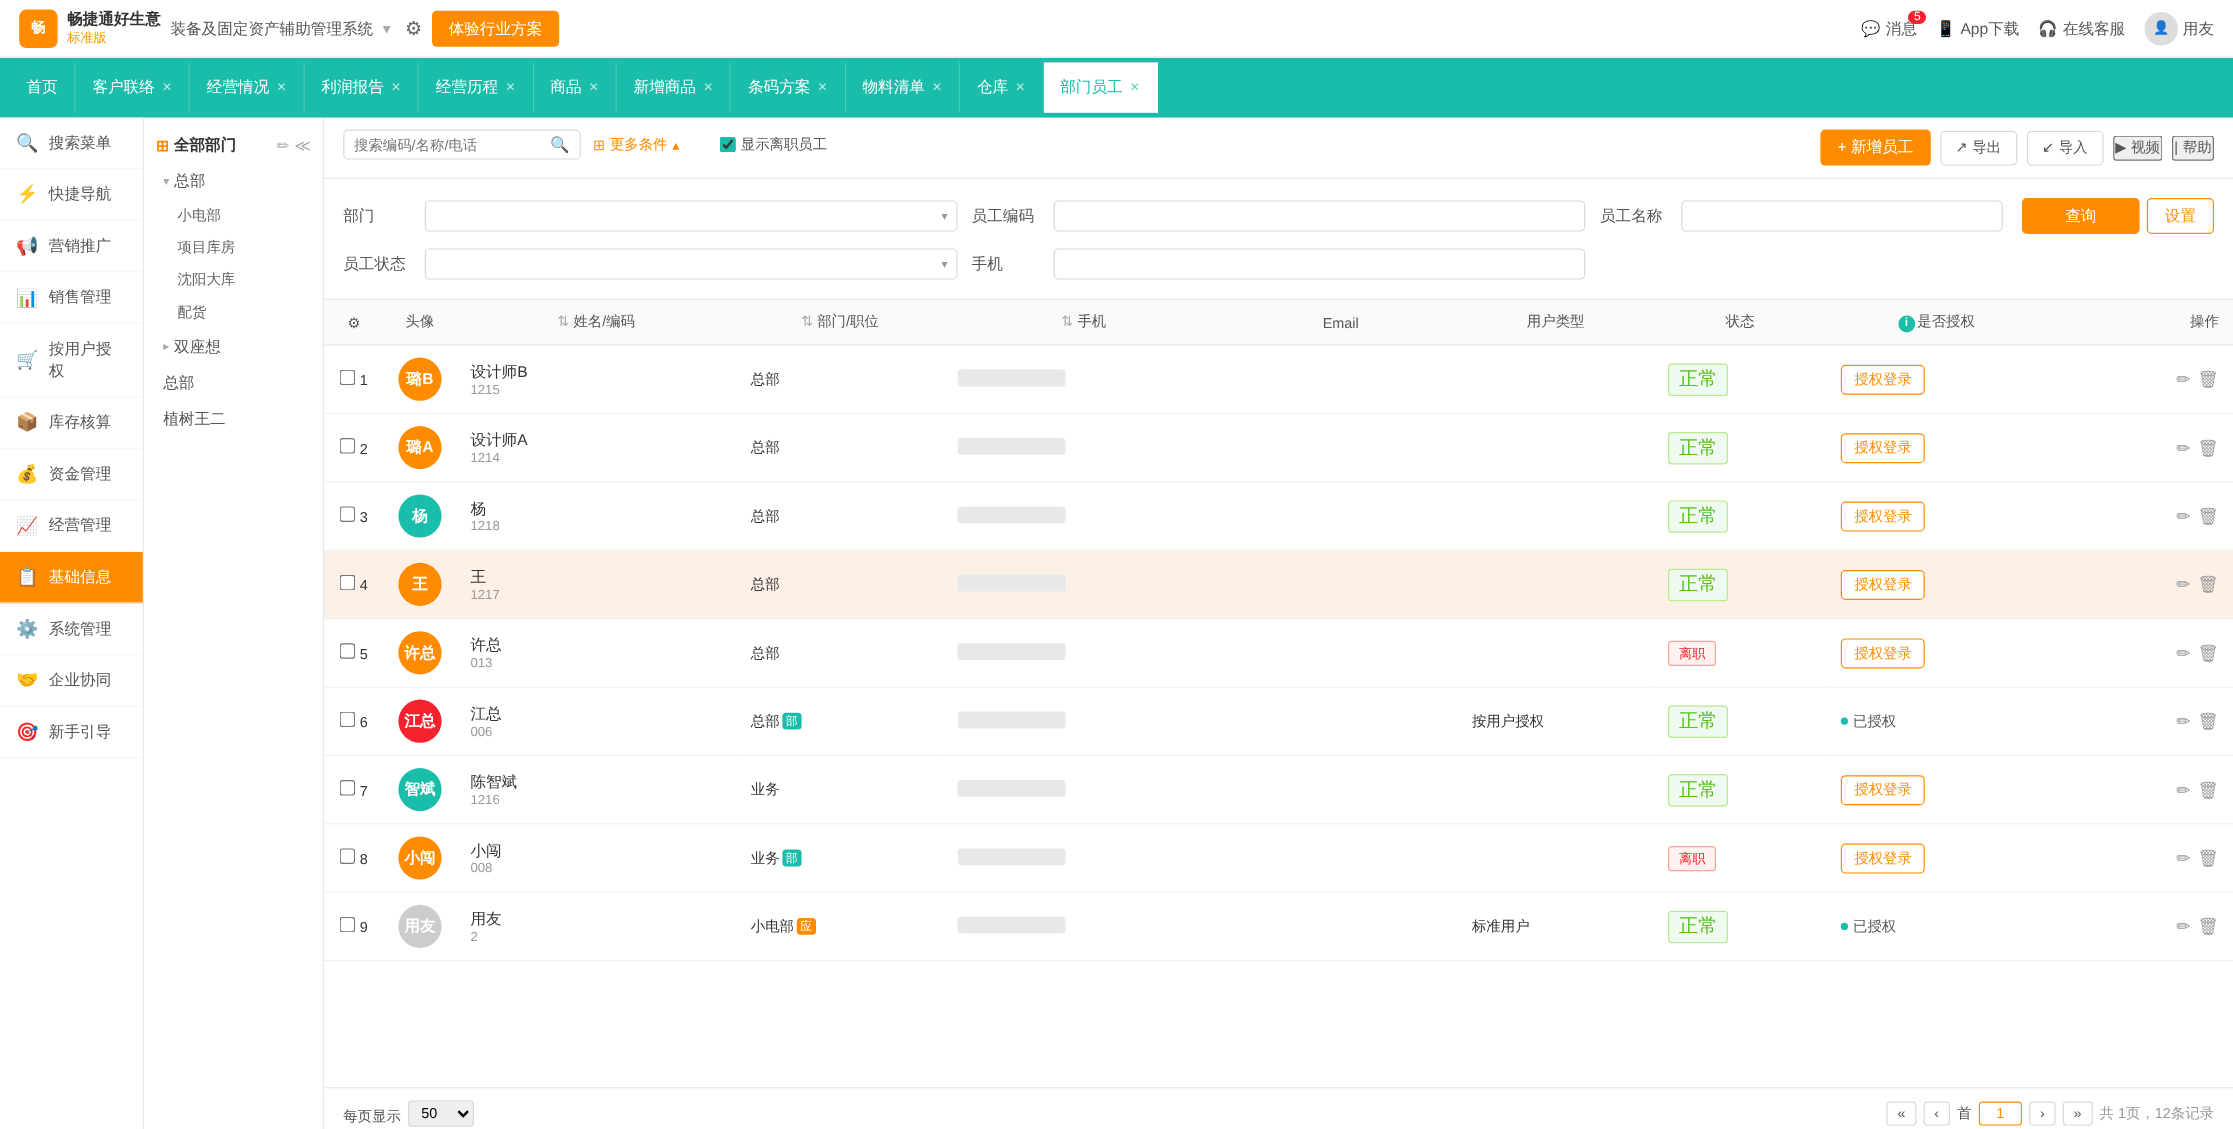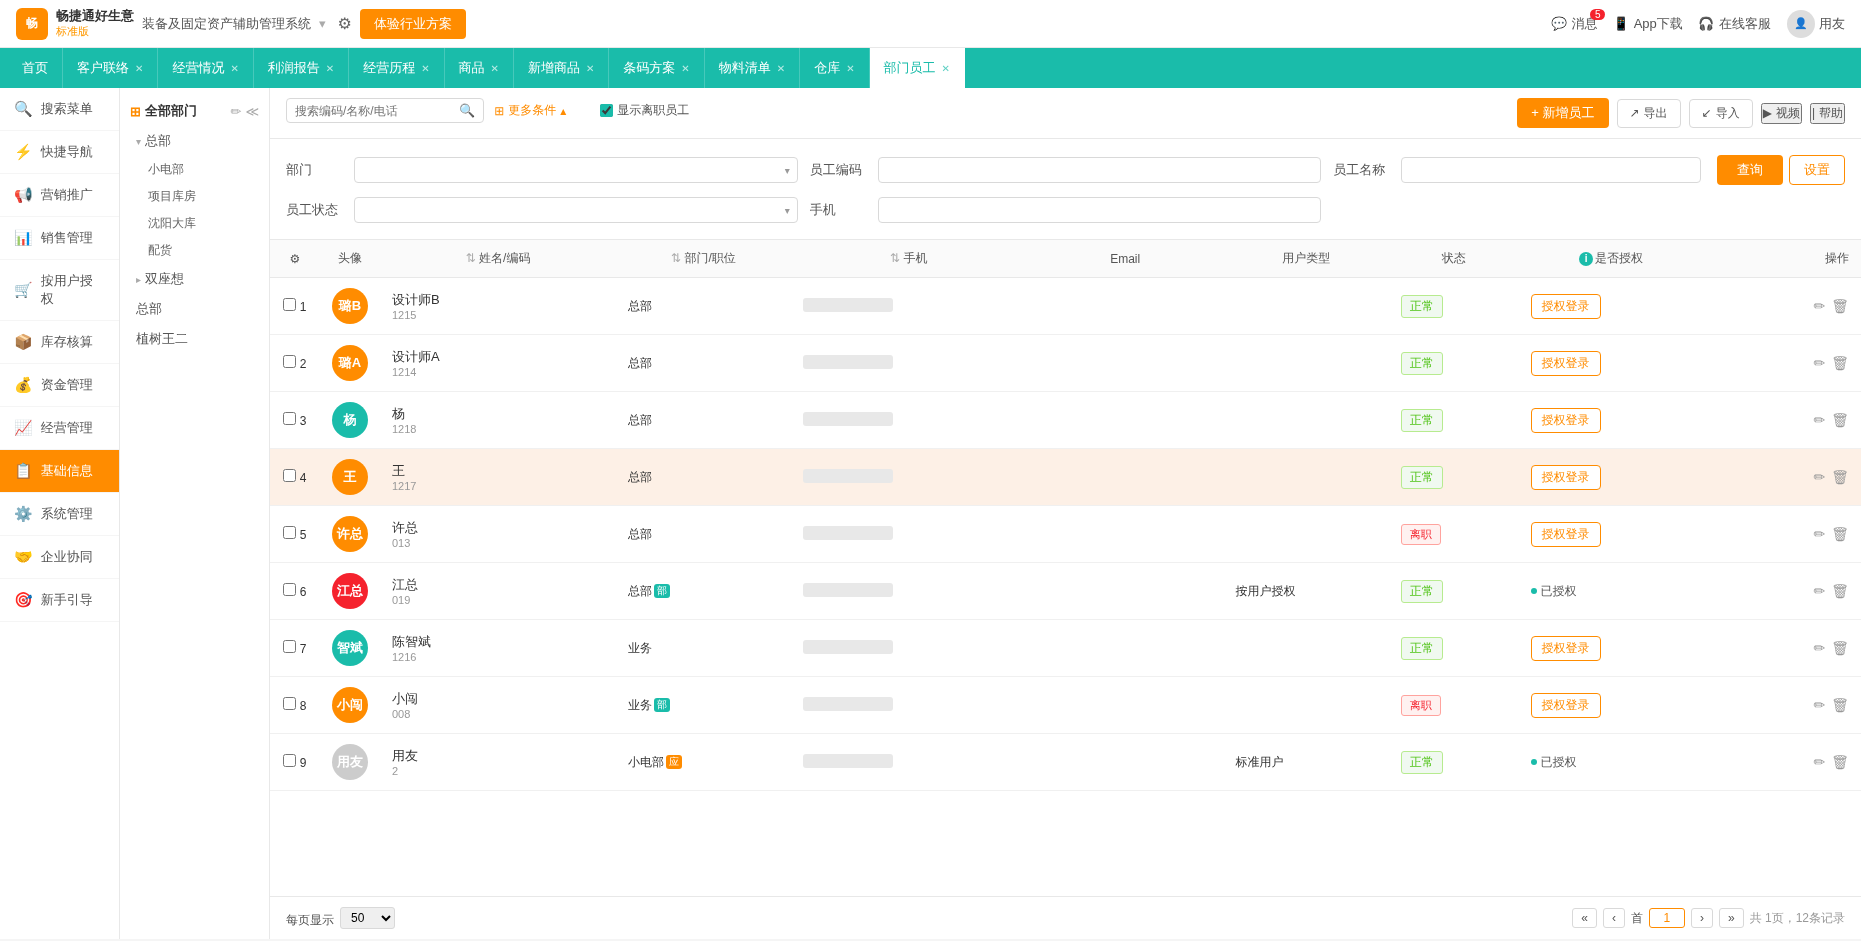--- a/index.html
+++ b/index.html
@@ -18,21 +18,21 @@
     .logo-sub { font-size: 11px; color: #f90; }
     .system-title { font-size: 13px; color: #555; font-family: Liberation Serif, serif; }
     .top-bar-actions { display: flex; align-items: center; gap: 16px; }
     .top-action { display: flex; align-items: center; gap: 4px; font-size: 13px; color: #555; cursor: pointer; position: relative; }
     .badge { background: #f5222d; color: #fff; font-size: 10px; border-radius: 8px; padding: 0 5px; position: absolute; top: -6px; right: -8px; }
     .btn-experience { background: #ff8c00; color: #fff; border: none; padding: 6px 14px; border-radius: 4px; font-size: 13px; cursor: pointer; }
     .user-avatar { width: 28px; height: 28px; background: #ddd; border-radius: 50%; display: flex; align-items: center; justify-content: center; font-size: 11px; color: #666; }
 
     
     .nav-tabs {
-      background: #1abcaa; display: flex; align-items: center; height: 40px; padding: 0 8px;
+      background: #1abcaa; display: flex; align-items: center; height: 50px; padding: 0 8px;
       overflow-x: auto; white-space: nowrap;
     }
     .nav-tab {
       display: inline-flex; align-items: center; gap: 4px;
       padding: 0 14px; height: 42px; color: #fff; font-size: 13px; cursor: pointer;
       border-right: 1px solid rgba(255,255,255,0.2);
     }
     .nav-tab.active { background: #fff; color: #1abcaa; }
     .nav-tab .close-btn { font-size: 10px; margin-left: 2px; opacity: 0.7; }
 
@@ -53,21 +53,21 @@
     .btn-text { color: #555; font-size: 12px; cursor: pointer; display: flex; align-items: center; gap: 4px; }
 
     
     .search-form { background: #fff; padding: 16px; border-bottom: 1px solid #e8e8e8; display: grid; grid-template-columns: 1fr 1fr 1fr; gap: 12px; align-items: center; }
     .form-row { display: flex; align-items: center; gap: 8px; }
     .form-label { font-size: 13px; color: #555; white-space: nowrap; min-width: 60px; }
     .form-input { flex: 1; border: 1px solid #d9d9d9; border-radius: 4px; padding: 5px 8px; font-size: 12px; outline: none; }
     .form-select-wrap { flex: 1; position: relative; }
     .form-select-wrap select { width: 100%; border: 1px solid #d9d9d9; border-radius: 4px; padding: 5px 24px 5px 8px; font-size: 12px; outline: none; background: #fff; appearance: none; cursor: pointer; }
     .form-select-wrap::after { content: '▾'; position: absolute; right: 8px; top: 50%; transform: translateY(-50%); color: #999; pointer-events: none; font-size: 10px; }
-    .btn-search { background: #ff8c00; color: #fff; border: none; padding: 6px 20px; border-radius: 4px; font-size: 13px; cursor: pointer; }
+    .btn-search { background: #ff8c00; color: #fff; border: none; padding: 6px 36px; border-radius: 4px; font-size: 13px; cursor: pointer; }
     .btn-settings { background: #fff; color: #ff8c00; border: 1px solid #ff8c00; padding: 5px 14px; border-radius: 4px; font-size: 13px; cursor: pointer; }
 
     
     .table-container { flex: 1; overflow: auto; background: #fff; }
     table { width: 100%; border-collapse: collapse; }
     table th { background: #fafafa; border-bottom: 1px solid #e8e8e8; padding: 10px 12px; font-size: 12px; color: #555; font-weight: 500; white-space: nowrap; }
     table td { border-bottom: 1px solid #f0f0f0; padding: 10px 12px; font-size: 12px; color: #333; vertical-align: middle; }
     table tr.highlighted td { background: #fdf0e6; }
     .col-num { text-align: center; width: 50px; }
     .col-avatar { width: 60px; text-align: center; }
@@ -76,21 +76,21 @@
     .col-phone { min-width: 120px; }
     .col-email { min-width: 100px; }
     .col-type { min-width: 80px; }
     .col-status { min-width: 60px; }
     .col-auth { min-width: 80px; }
     .col-ops { min-width: 80px; text-align: right; }
     .avatar-circle { width: 36px; height: 36px; border-radius: 50%; display: flex; align-items: center; justify-content: center; font-size: 13px; font-weight: bold; color: #fff; margin: 0 auto; }
     .name-code { display: flex; flex-direction: column; }
     .name-text { font-size: 13px; color: #333; }
     .code-text { font-size: 11px; color: #999; }
-    .status-normal { display: inline-block; padding: 2px 8px; background: #f0f9f0; color: #52c41a; border: 1px solid #b7eb8f; border-radius: 3px; font-size: 12px; }
+    .status-normal { display: inline-block; padding: 2px 8px; background: #f0f9f0; color: #52c41a; border: 1px solid #b7eb8f; border-radius: 3px; font-size: 16px; }
     .status-dimission { display: inline-block; padding: 2px 8px; background: #fff1f0; color: #f5222d; border: 1px solid #ffa39e; border-radius: 3px; font-size: 11px; text-align: center; }
     .btn-auth { background: #fff; color: #ff8c00; border: 1px solid #ff8c00; padding: 3px 10px; border-radius: 4px; font-size: 12px; cursor: pointer; }
     .auth-granted { display: flex; align-items: center; gap: 4px; font-size: 12px; color: #555; }
     .auth-dot { width: 6px; height: 6px; border-radius: 50%; background: #1abcaa; display: inline-block; }
     .ops-btns { display: flex; gap: 6px; justify-content: flex-end; align-items: center; }
     .op-btn { background: none; border: none; cursor: pointer; color: #999; font-size: 14px; }
     .phone-blur { display: inline-block; background: #e8e8e8; border-radius: 3px; color: transparent; user-select: none; width: 90px; height: 14px; }
     .dept-badge { display: inline-block; background: #1abcaa; color: #fff; border-radius: 3px; font-size: 10px; padding: 0 3px; margin-left: 2px; vertical-align: middle; }
 
     
@@ -505,21 +505,21 @@
                 </td>
               </tr>
               <tr>
                 <td class="col-num"><input type="checkbox" style=""> <span>6</span></td>
                 <td class="col-avatar">
                   <div class="avatar-circle" style="background:#f5222d;">江总</div>
                 </td>
                 <td class="col-name">
                   <div class="name-code">
     <span class="name-text">江总</span>
-    <span class="code-text">019</span>
+    <span class="code-text">006</span>
   </div>
                 </td>
                 <td class="col-dept">总部<span class="dept-badge">部</span></td>
                 <td class="col-phone"><span class="phone-blur"></span></td>
                 <td class="col-email"></td>
                 <td class="col-type">按用户授权</td>
                 <td class="col-status"><span class="status-normal">正常</span></td>
                 <td class="col-auth">
                   <span class="auth-granted"><span class="auth-dot"></span>已授权</span>
                 </td>

